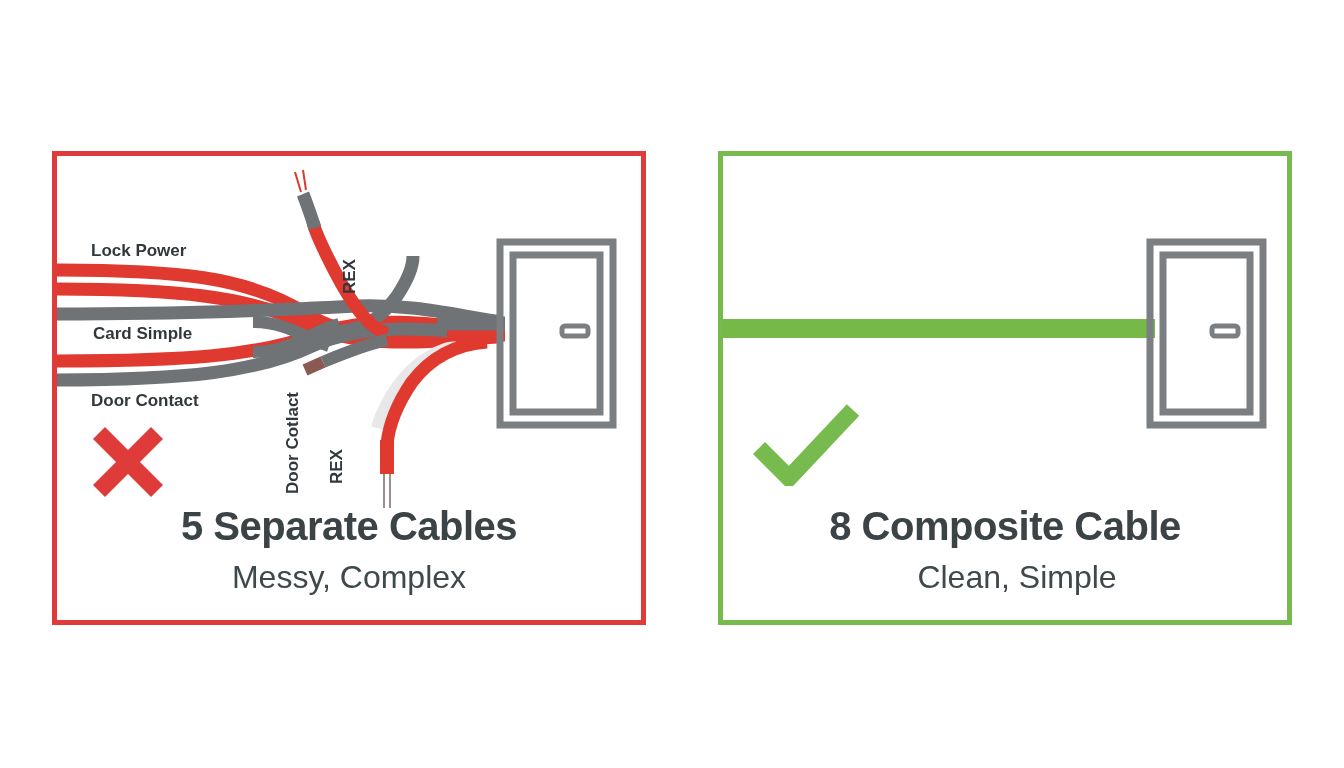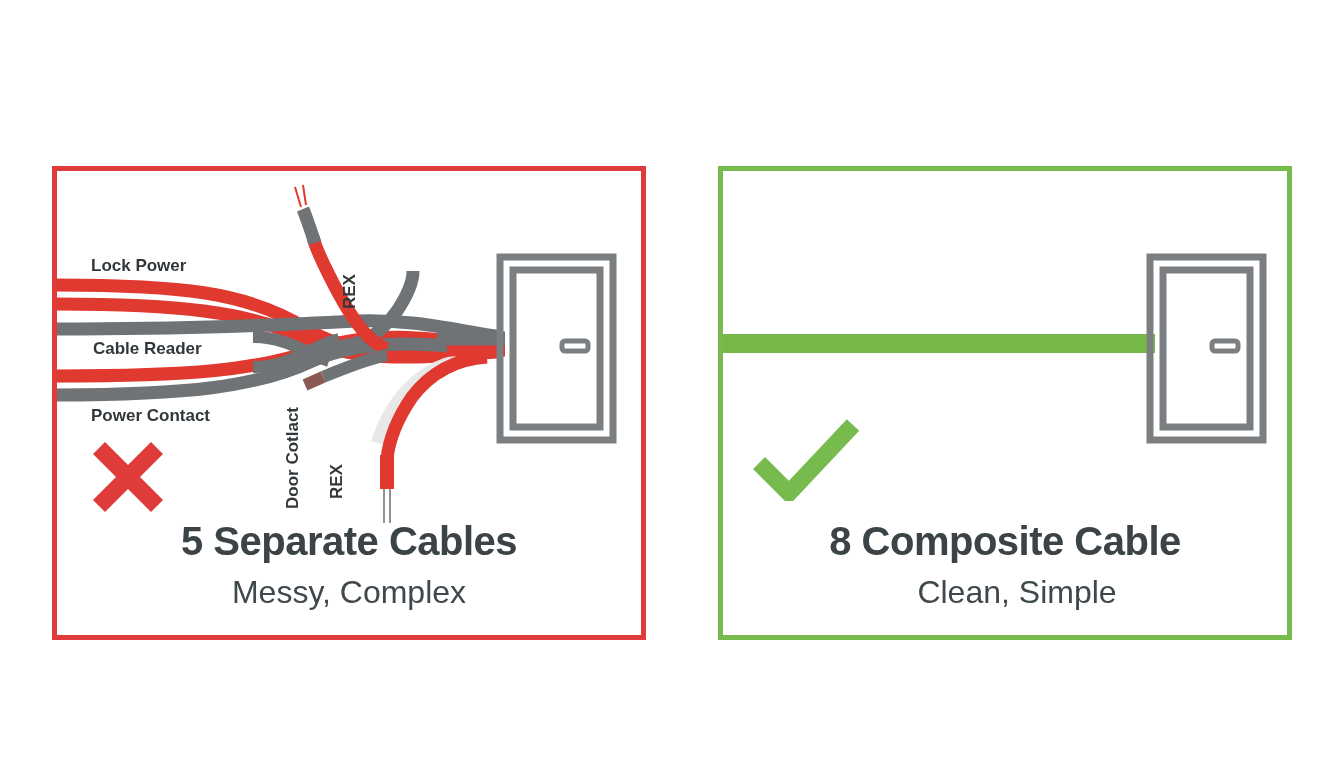--- a/index.html
+++ b/index.html
@@ -10,21 +10,21 @@
   }
   body {
     width: 1344px;
     height: 768px;
     font-family: "Liberation Sans", sans-serif;
     overflow: hidden;
     position: relative;
   }
   .stage {
     position: absolute;
-    left: 0; top: 16px;
+    left: 0; top: 1px;
     width: 1344px;
     height: 680px;
     background: #ffffff;
   }
   .panel {
     position: absolute;
     background: #ffffff;
     box-sizing: border-box;
   }
   #panel-bad {
@@ -144,22 +144,22 @@
       </g>
 
       <g fill="none" stroke="#7b7f82">
         <rect x="443" y="86" width="113" height="183" stroke-width="7"></rect>
         <rect x="456" y="99" width="87" height="157" stroke-width="7"></rect>
         <rect x="505" y="170" width="26" height="10" rx="3" stroke-width="5"></rect>
       </g>
     </svg>
 
     <div class="wire-label" id="lbl-lock-power">Lock Power</div>
-    <div class="wire-label" id="lbl-card-reader">Cable Reader</div>
-    <div class="wire-label" id="lbl-door-contact">Power Contact</div>
+    <div class="wire-label" id="lbl-card-reader">Card Simple</div>
+    <div class="wire-label" id="lbl-door-contact">Door Contact</div>
     <div class="wire-label vert" id="lbl-rex-top">REX</div>
     <div class="wire-label vert" id="lbl-door-cotlact">Door Cotlact</div>
     <div class="wire-label vert" id="lbl-rex-bottom">REX</div>
 
     <svg class="mark" id="x-mark" viewBox="0 0 76 76">
       <g stroke="#e03b3b" stroke-width="17" stroke-linecap="butt">
         <line x1="9" y1="9" x2="67" y2="67"></line>
         <line x1="67" y1="9" x2="9" y2="67"></line>
       </g>
     </svg>

